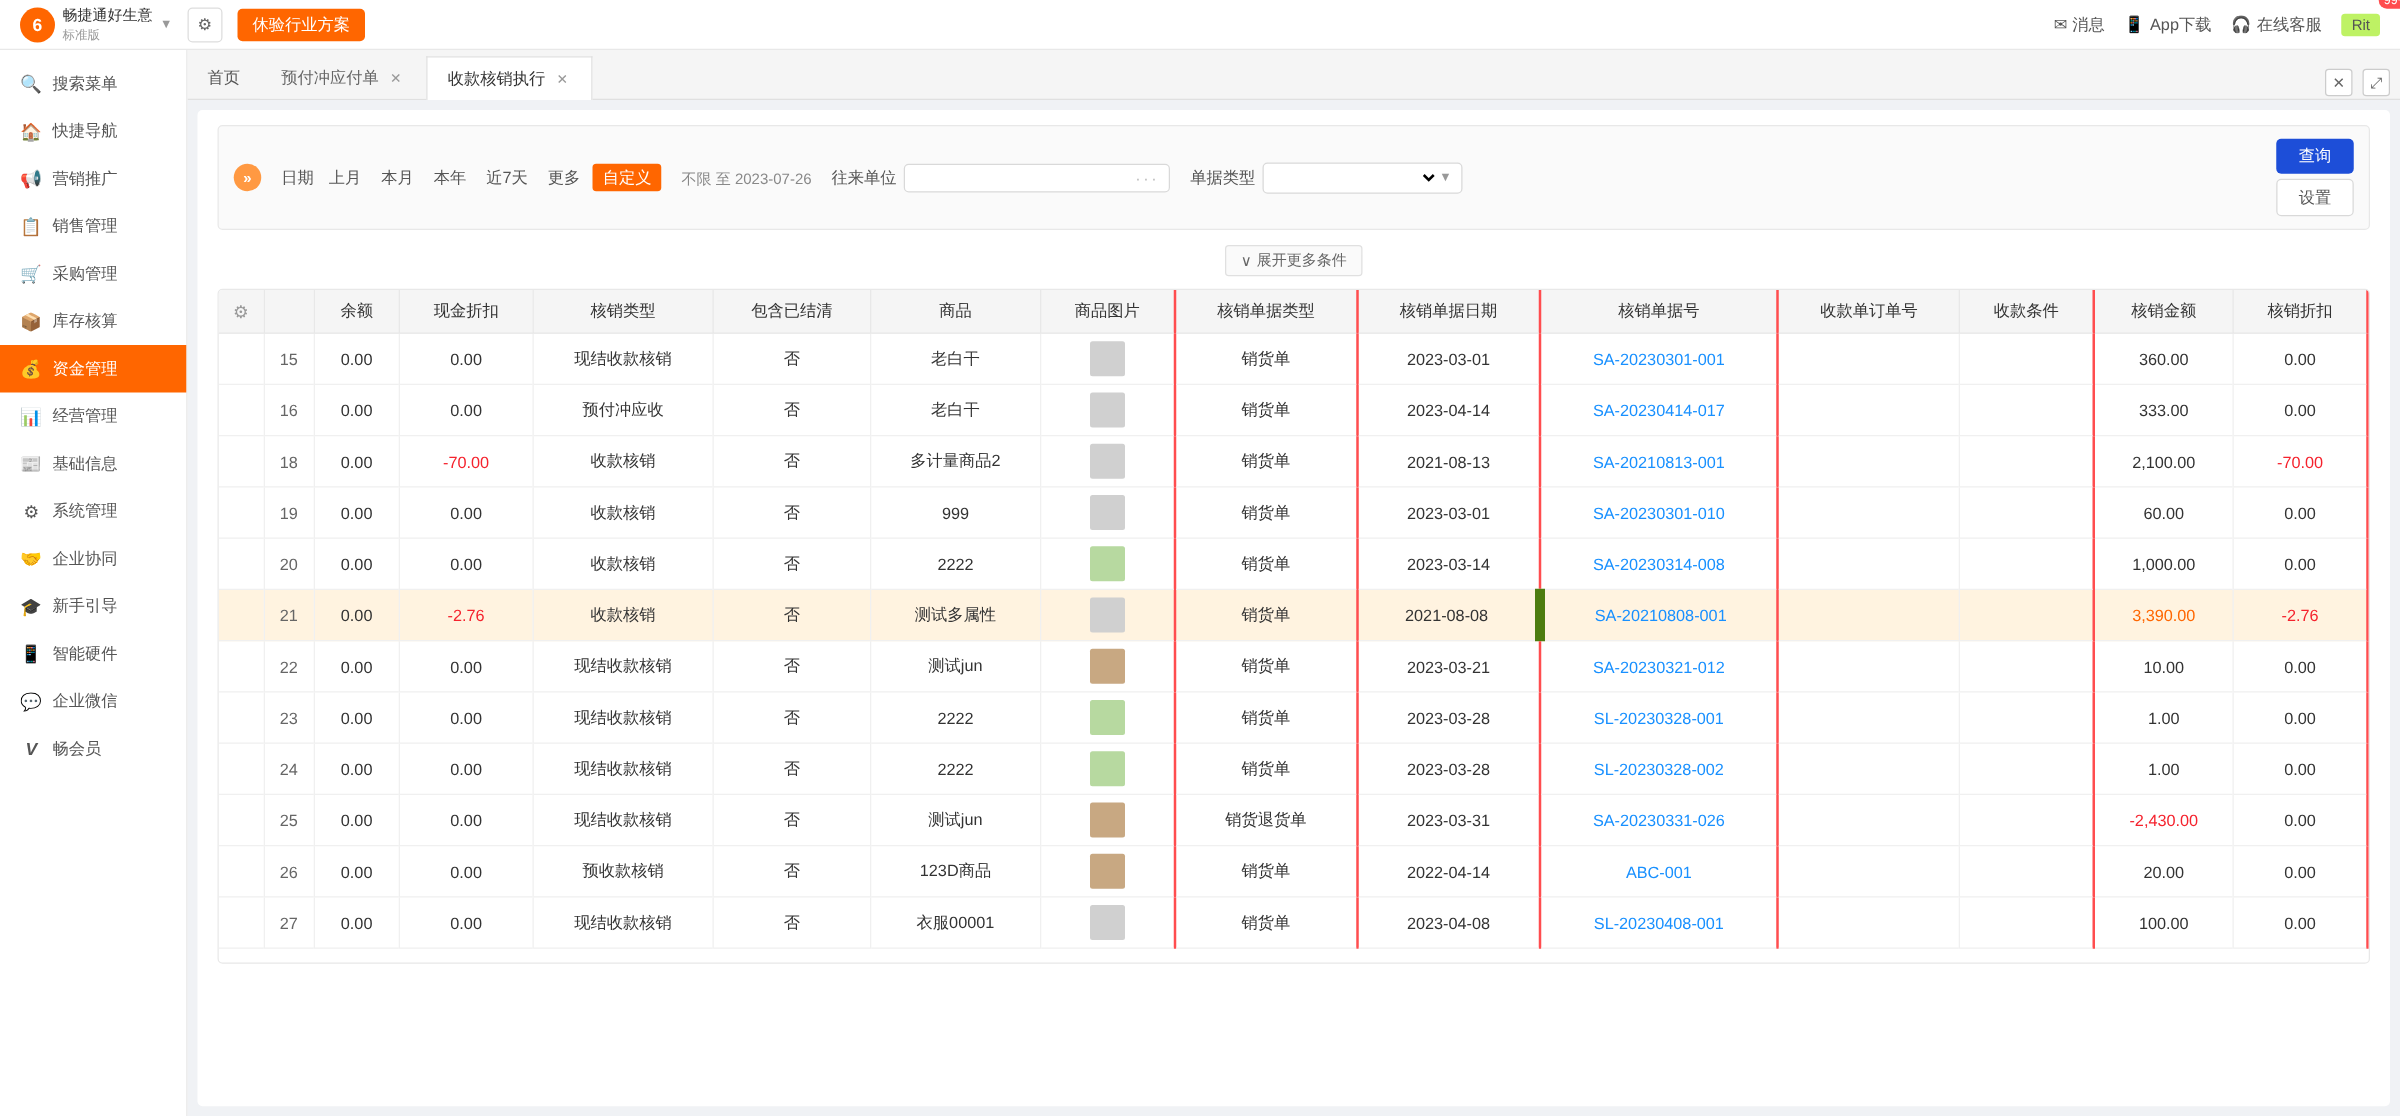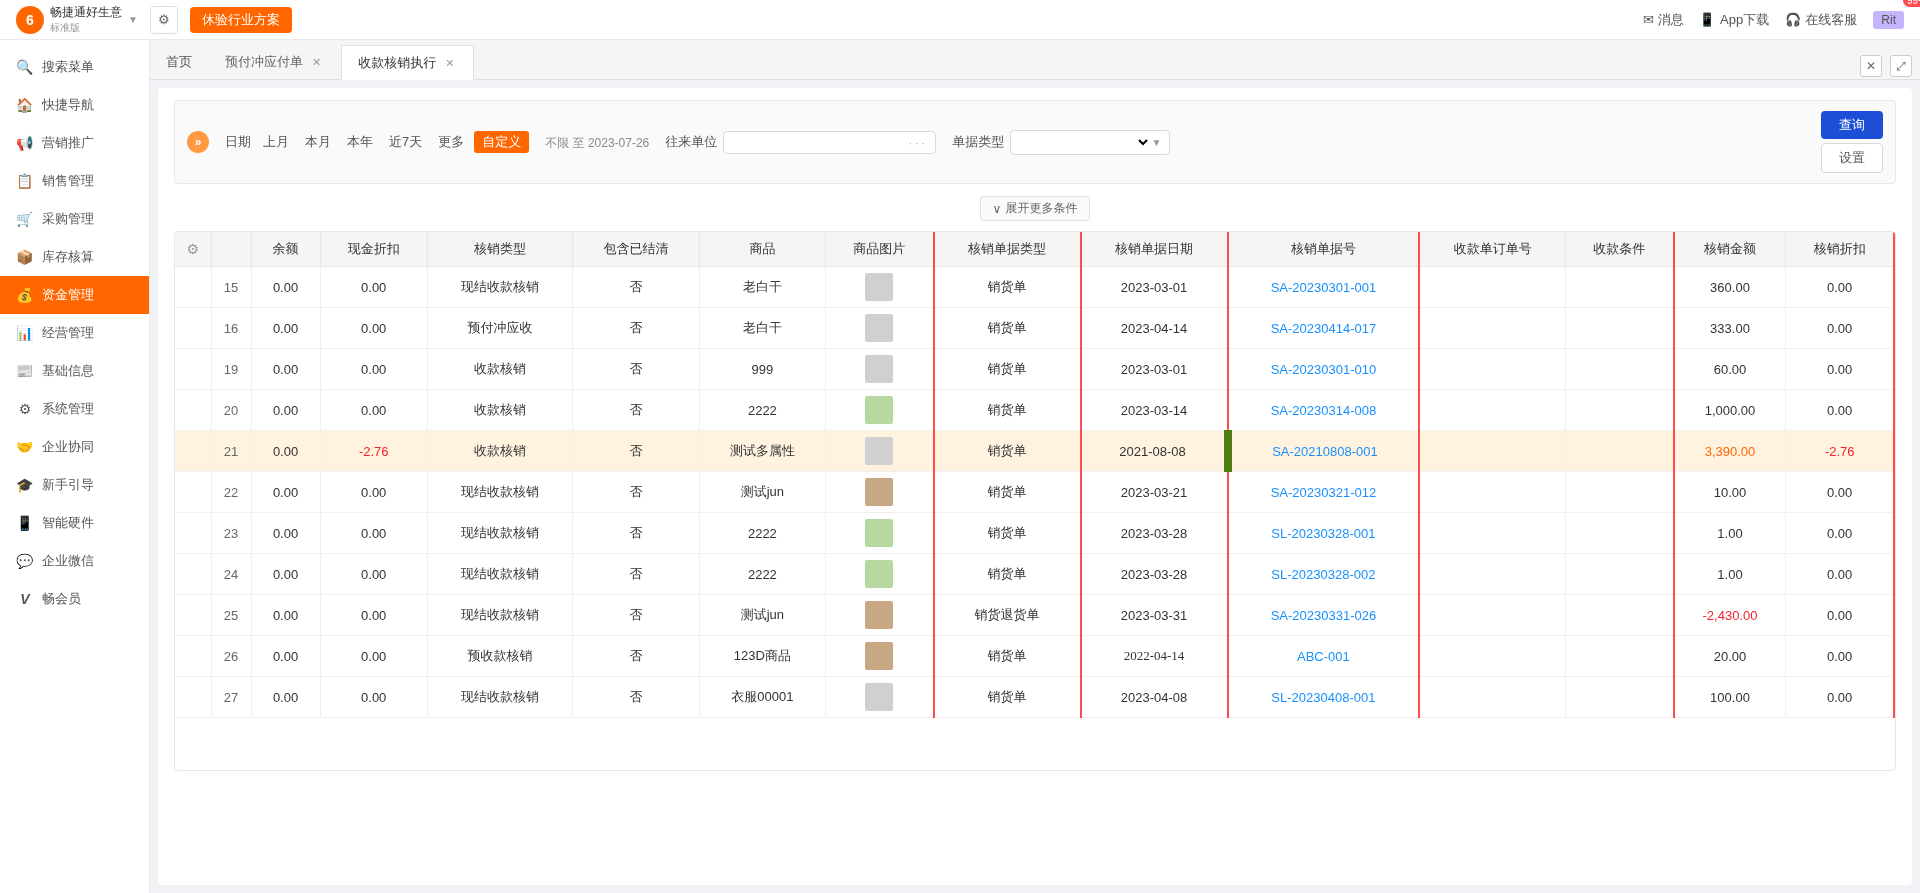--- a/index.html
+++ b/index.html
@@ -11,21 +11,21 @@
     .top-bar-brand { display: flex; align-items: center; gap: 6px; font-size: 13px; color: #666; }
     .brand-logo { width: 28px; height: 28px; background: #ff6600; border-radius: 50%; display: flex; align-items: center; justify-content: center; color: white; font-size: 14px; font-weight: bold; }
     .brand-text { font-size: 12px; color: #333; }
     .brand-sub { font-size: 10px; color: #999; }
     .dropdown-arrow { color: #999; font-size: 10px; }
     .gear-btn { width: 28px; height: 28px; border: 1px solid #ddd; border-radius: 4px; display: flex; align-items: center; justify-content: center; cursor: pointer; color: #666; }
     .industry-btn { background: #ff6600; color: white; border: none; padding: 4px 12px; border-radius: 4px; cursor: pointer; font-size: 13px; }
     .top-bar-right { display: flex; align-items: center; gap: 16px; font-size: 13px; color: #555; }
     .badge { background: #ff4d4f; color: white; border-radius: 10px; font-size: 10px; padding: 1px 4px; position: absolute; top: -6px; right: -8px; }
     .top-right-item { display: flex; align-items: center; gap: 4px; cursor: pointer; color: #555; }
-    .top-right-name { background: #c4b5fd; border-radius: 3px; padding: 2px 8px; font-size: 12px; }
+    .top-right-name { background: #bef264; border-radius: 3px; padding: 2px 8px; font-size: 12px; }
 
     
     .app-layout { display: flex; height: calc(893px - 40px); }
 
     
     .sidebar { width: 150px; background: #fff; border-right: 1px solid #e8e8e8; display: flex; flex-direction: column; padding-top: 8px; flex-shrink: 0; }
     .sidebar-item { display: flex; align-items: center; gap: 8px; padding: 10px 16px; cursor: pointer; color: #555; font-size: 13px; }
     .sidebar-item.active { background: #ff6600; color: white; border-radius: 0; }
     .sidebar-icon { width: 18px; height: 18px; display: flex; align-items: center; justify-content: center; font-size: 14px; }
 
@@ -311,20 +311,39 @@
       <td style="border-left:2px solid #ff4d4f; border-right:2px solid #ff4d4f;">销货单</td>
       <td style="border-left:2px solid #ff4d4f; border-right:2px solid #ff4d4f;">2023-04-14</td>
       <td class="link-cell" style="border-left:2px solid #ff4d4f; border-right:2px solid #ff4d4f;">SA-20230414-017</td>
       <td></td>
       <td></td>
       <td class="" style="border-left:2px solid #ff4d4f;">333.00</td>
       <td class="" style="border-right:2px solid #ff4d4f;">0.00</td>
     </tr>
                 <tr>
       <td class="col-settings"></td>
+      <td class="col-num">18</td>
+      <td>0.00</td>
+      <td class="red-value">-70.00</td>
+      <td>收款核销</td>
+      <td>否</td>
+      <td>多计量商品2</td>
+      <td>
+                    <div style="width:28px;height:28px;border-radius:2px;margin:auto;background:#d0d0d0;"></div>
+                  </td>
+      <td style="border-left:2px solid #ff4d4f; border-right:2px solid #ff4d4f;">销货单</td>
+      <td style="border-left:2px solid #ff4d4f; border-right:2px solid #ff4d4f;">2021-08-13</td>
+      <td class="link-cell" style="border-left:2px solid #ff4d4f; border-right:2px solid #ff4d4f;">SA-20210813-001</td>
+      <td></td>
+      <td></td>
+      <td class="" style="border-left:2px solid #ff4d4f;">2,100.00</td>
+      <td class="red-value" style="border-right:2px solid #ff4d4f;">-70.00</td>
+    </tr>
+                <tr>
+      <td class="col-settings"></td>
       <td class="col-num">19</td>
       <td>0.00</td>
       <td class="">0.00</td>
       <td>收款核销</td>
       <td>否</td>
       <td>999</td>
       <td>
                     <div style="width:28px;height:28px;border-radius:2px;margin:auto;background:#d0d0d0;"></div>
                   </td>
       <td style="border-left:2px solid #ff4d4f; border-right:2px solid #ff4d4f;">销货单</td>
@@ -454,21 +473,21 @@
       <td class="col-num">26</td>
       <td>0.00</td>
       <td class="">0.00</td>
       <td>预收款核销</td>
       <td>否</td>
       <td>123D商品</td>
       <td>
                     <div style="width:28px;height:28px;border-radius:2px;margin:auto;background:#c8a882;"></div>
                   </td>
       <td style="border-left:2px solid #ff4d4f; border-right:2px solid #ff4d4f;">销货单</td>
-      <td style="border-left:2px solid #ff4d4f; border-right:2px solid #ff4d4f;font-family:Liberation Serif, serif;">2022-04-14</td>
+      <td style="border-left:2px solid #ff4d4f; border-right:2px solid #ff4d4f;">2022-04-14</td>
       <td class="link-cell" style="border-left:2px solid #ff4d4f; border-right:2px solid #ff4d4f;">ABC-001</td>
       <td></td>
       <td></td>
       <td class="" style="border-left:2px solid #ff4d4f;">20.00</td>
       <td class="" style="border-right:2px solid #ff4d4f;">0.00</td>
     </tr>
                 <tr>
       <td class="col-settings"></td>
       <td class="col-num">27</td>
       <td>0.00</td>

